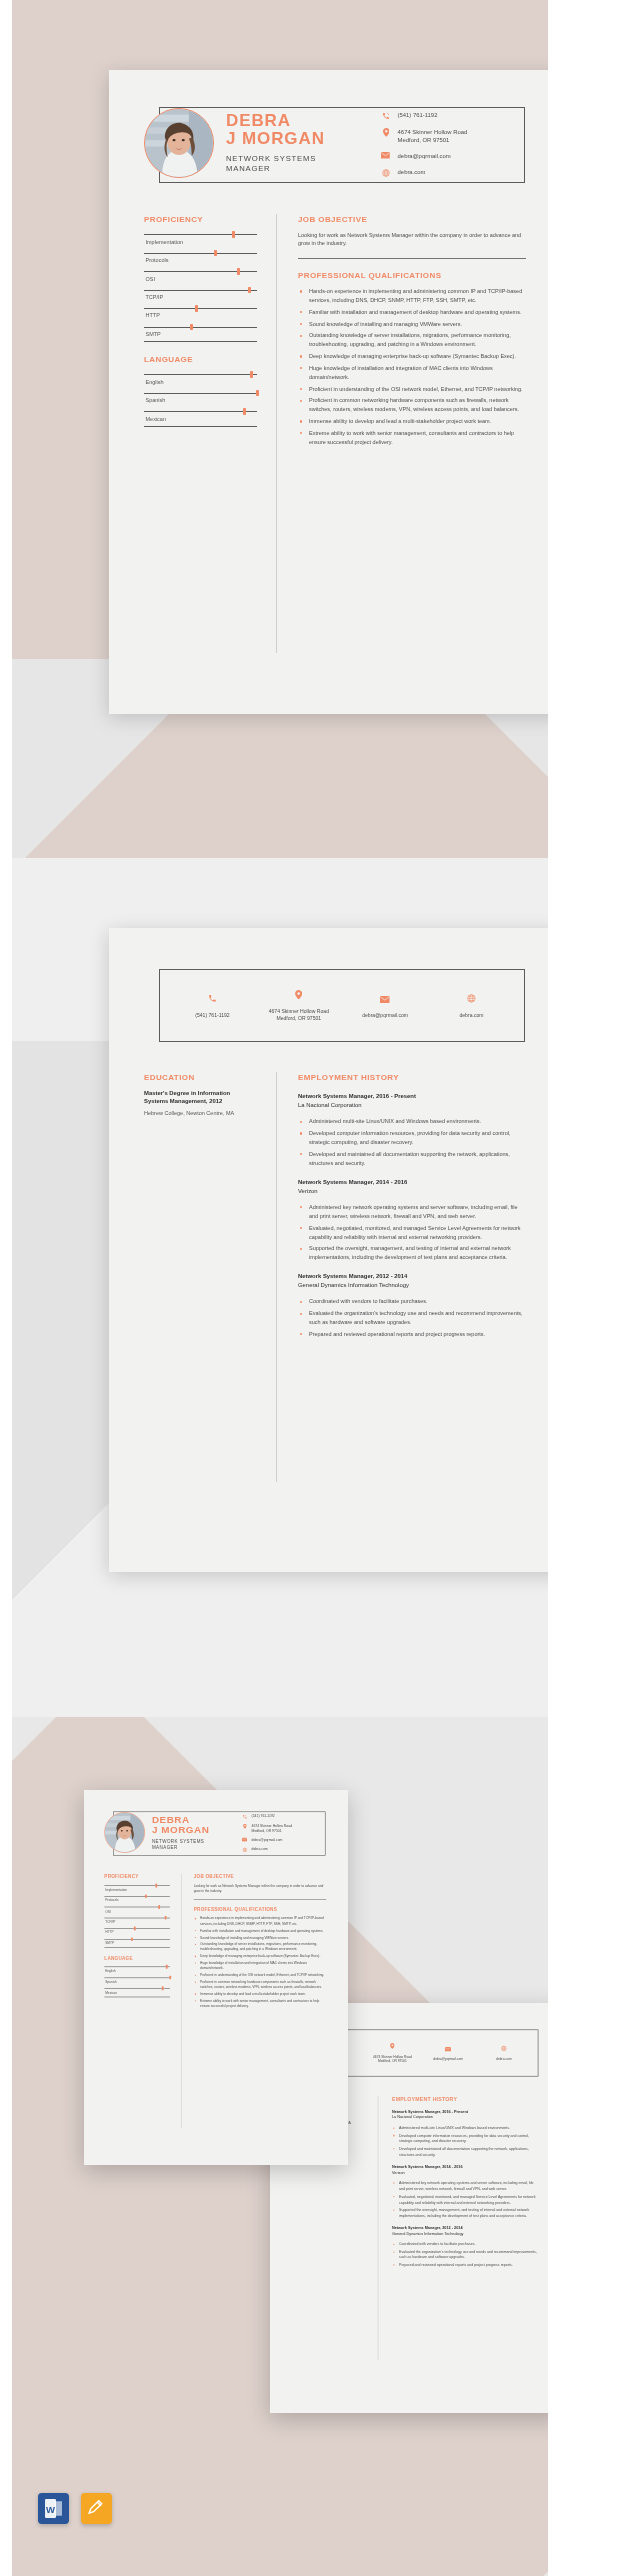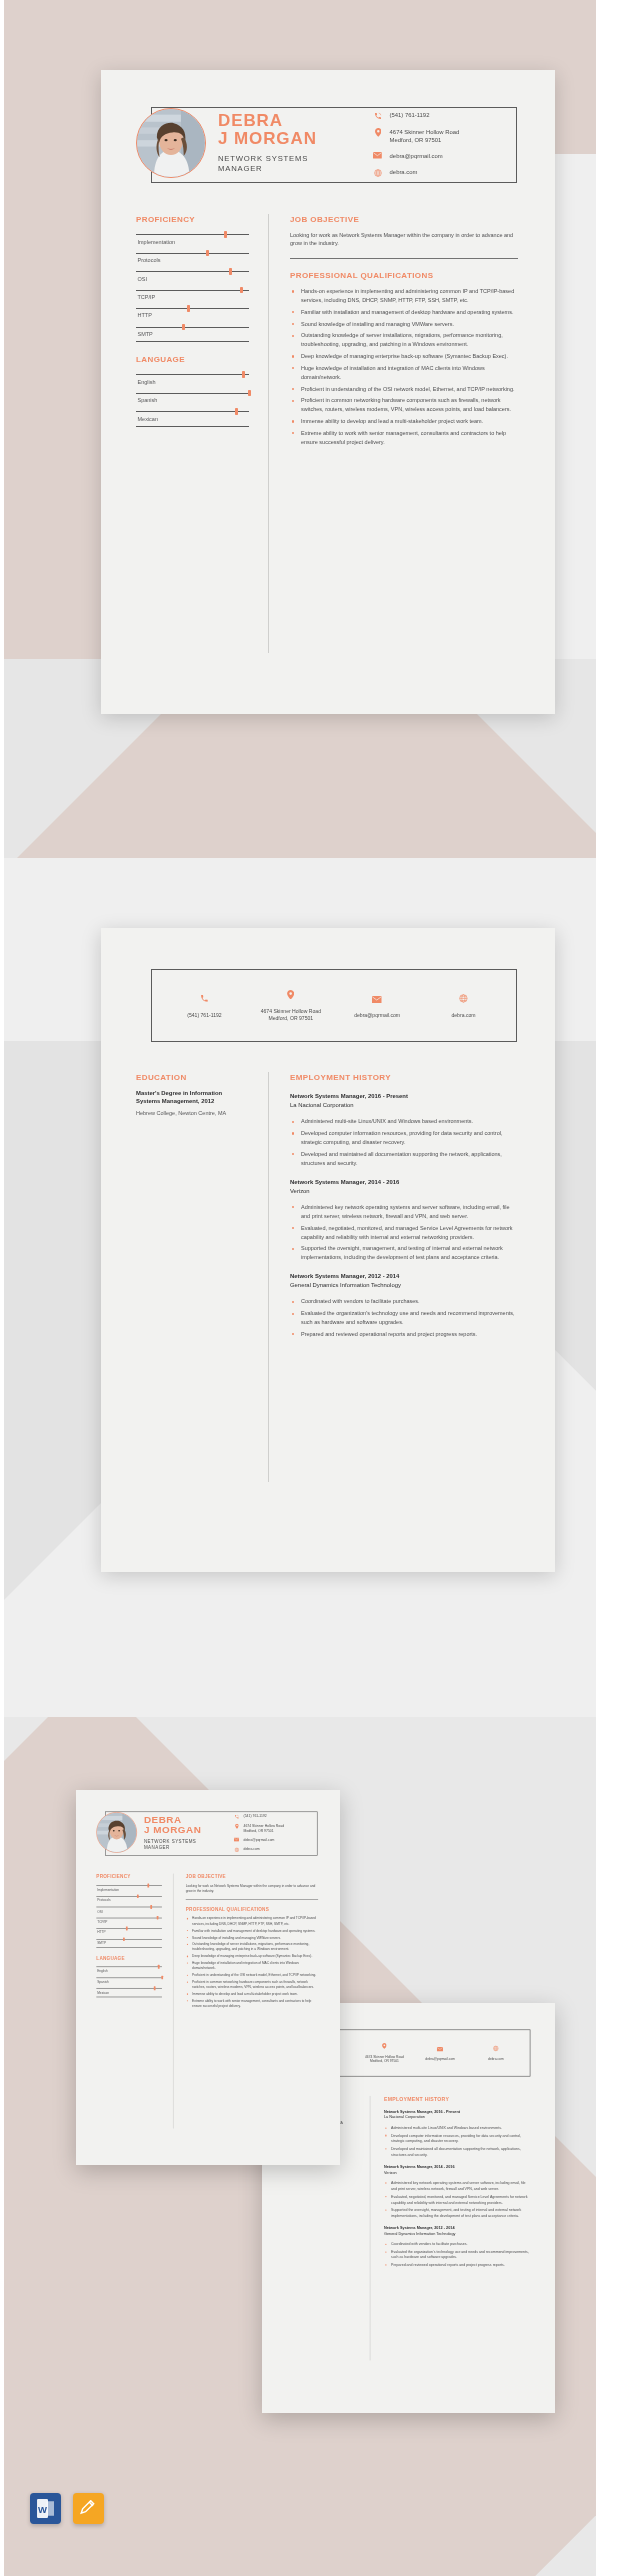--- a/index.html
+++ b/index.html
@@ -8,21 +8,21 @@
     font-family: "Liberation Sans", sans-serif;
     background: #ffffff;
     width: 644px;
     height: 2576px;
     position: relative;
     overflow: hidden;
   }
   .stage { position: absolute; left: 0; top: 0; width: 644px; height: 2576px; }
 
   
-  .panel { position: absolute; left: 4px; width: 592px; overflow: hidden; }
+  .panel { position: absolute; left: 12px; width: 536px; overflow: hidden; }
   #panel1 { top: 0;    height: 858px; background: #efefef; }
   #panel2 { top: 858px; height: 859px; background: #efefef; }
   #panel3 { top: 1717px; height: 859px; background: #efefef; }
 
   .bg-shape { position: absolute; }
 
   
   .p1-pink {
     left: 0; top: 0; width: 644px; height: 154px; background: #ded1cc;
   }

